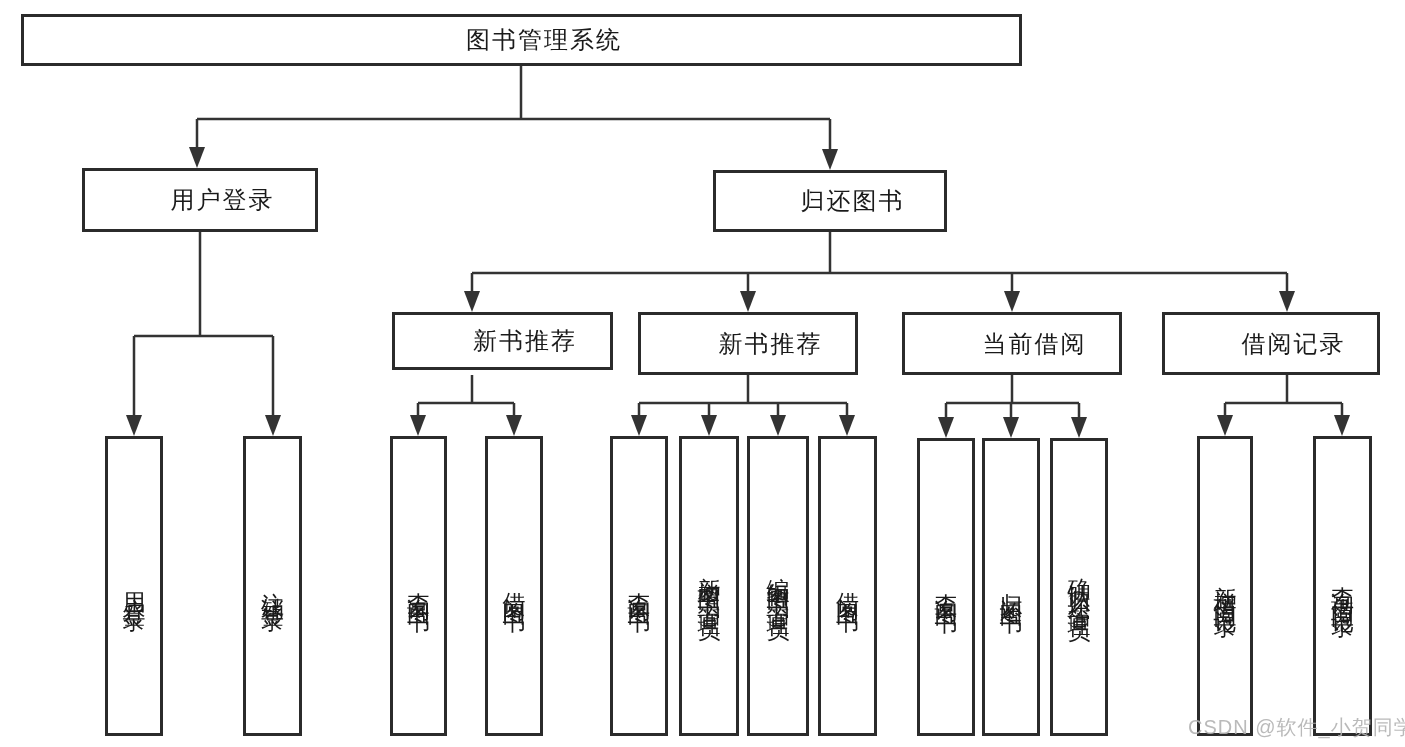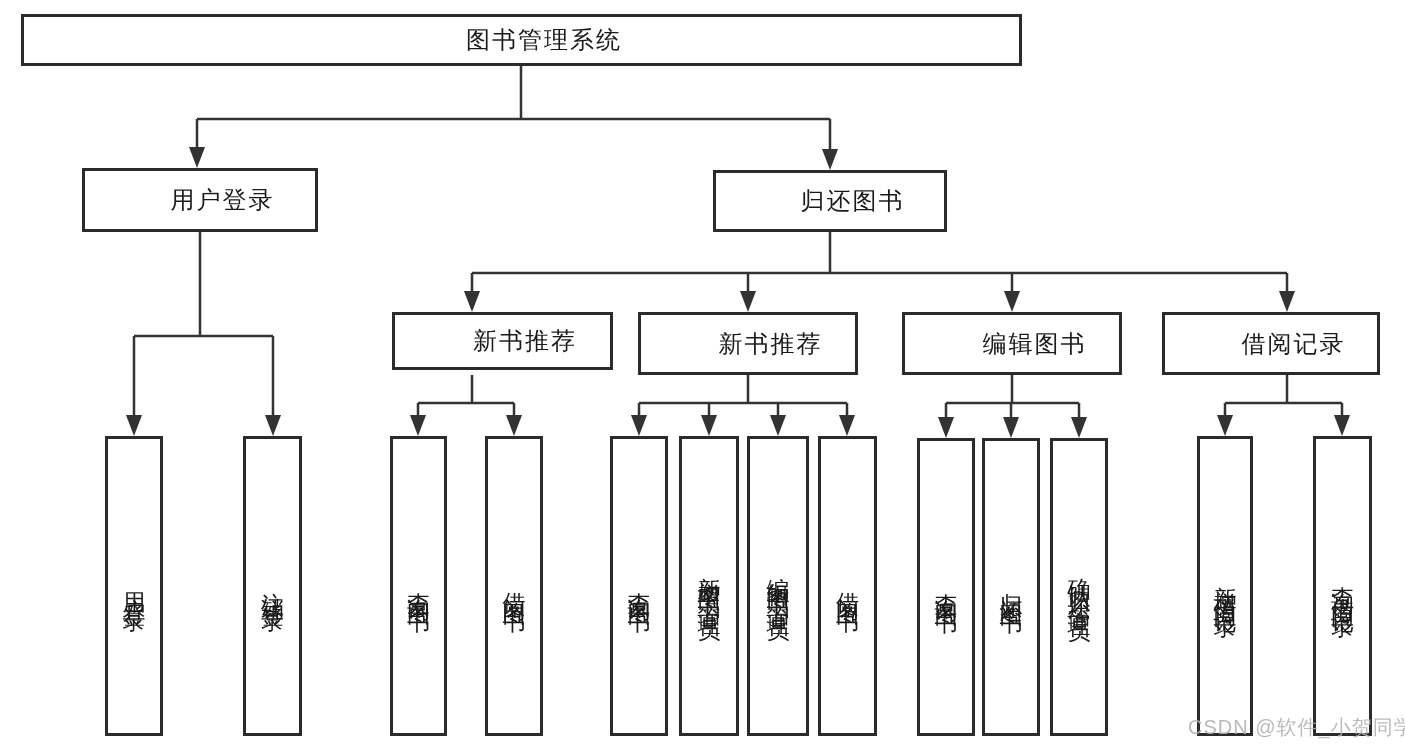--- a/index.html
+++ b/index.html
@@ -102,21 +102,21 @@
     </g>
   </svg>
 
   <div class="node h" style="left:21px; top:14px; width:1001px; height:52px;">图书管理系统</div>
 
   <div class="node h" style="left:82px; top:168px; width:236px; height:64px;">用户登录</div>
   <div class="node h" style="left:713px; top:170px; width:234px; height:62px;">归还图书</div>
 
   <div class="node h" style="left:362px; top:312px; width:221px; height:58px;margin-left:30px;">新书推荐</div>
   <div class="node h" style="left:638px; top:312px; width:220px; height:63px;">新书推荐</div>
-  <div class="node h" style="left:902px; top:312px; width:220px; height:63px;">编辑图书</div>
+  <div class="node h" style="left:902px; top:312px; width:220px; height:63px;">当前借阅</div>
   <div class="node h" style="left:1162px; top:312px; width:218px; height:63px;">借阅记录</div>
 
   <div class="node v" style="left:105px; top:436px; width:58px; height:300px;">用户登录</div>
   <div class="node v" style="left:243px; top:436px; width:59px; height:300px;">注销登录</div>
 
   <div class="node v" style="left:390px; top:436px; width:57px; height:300px;">查询图书</div>
   <div class="node v" style="left:485px; top:436px; width:58px; height:300px;">借阅图书</div>
 
   <div class="node v" style="left:610px; top:436px; width:58px; height:300px;">查询图书</div>
   <div class="node v" style="left:679px; top:436px; width:60px; height:300px;">新增图书（管理员）</div>

